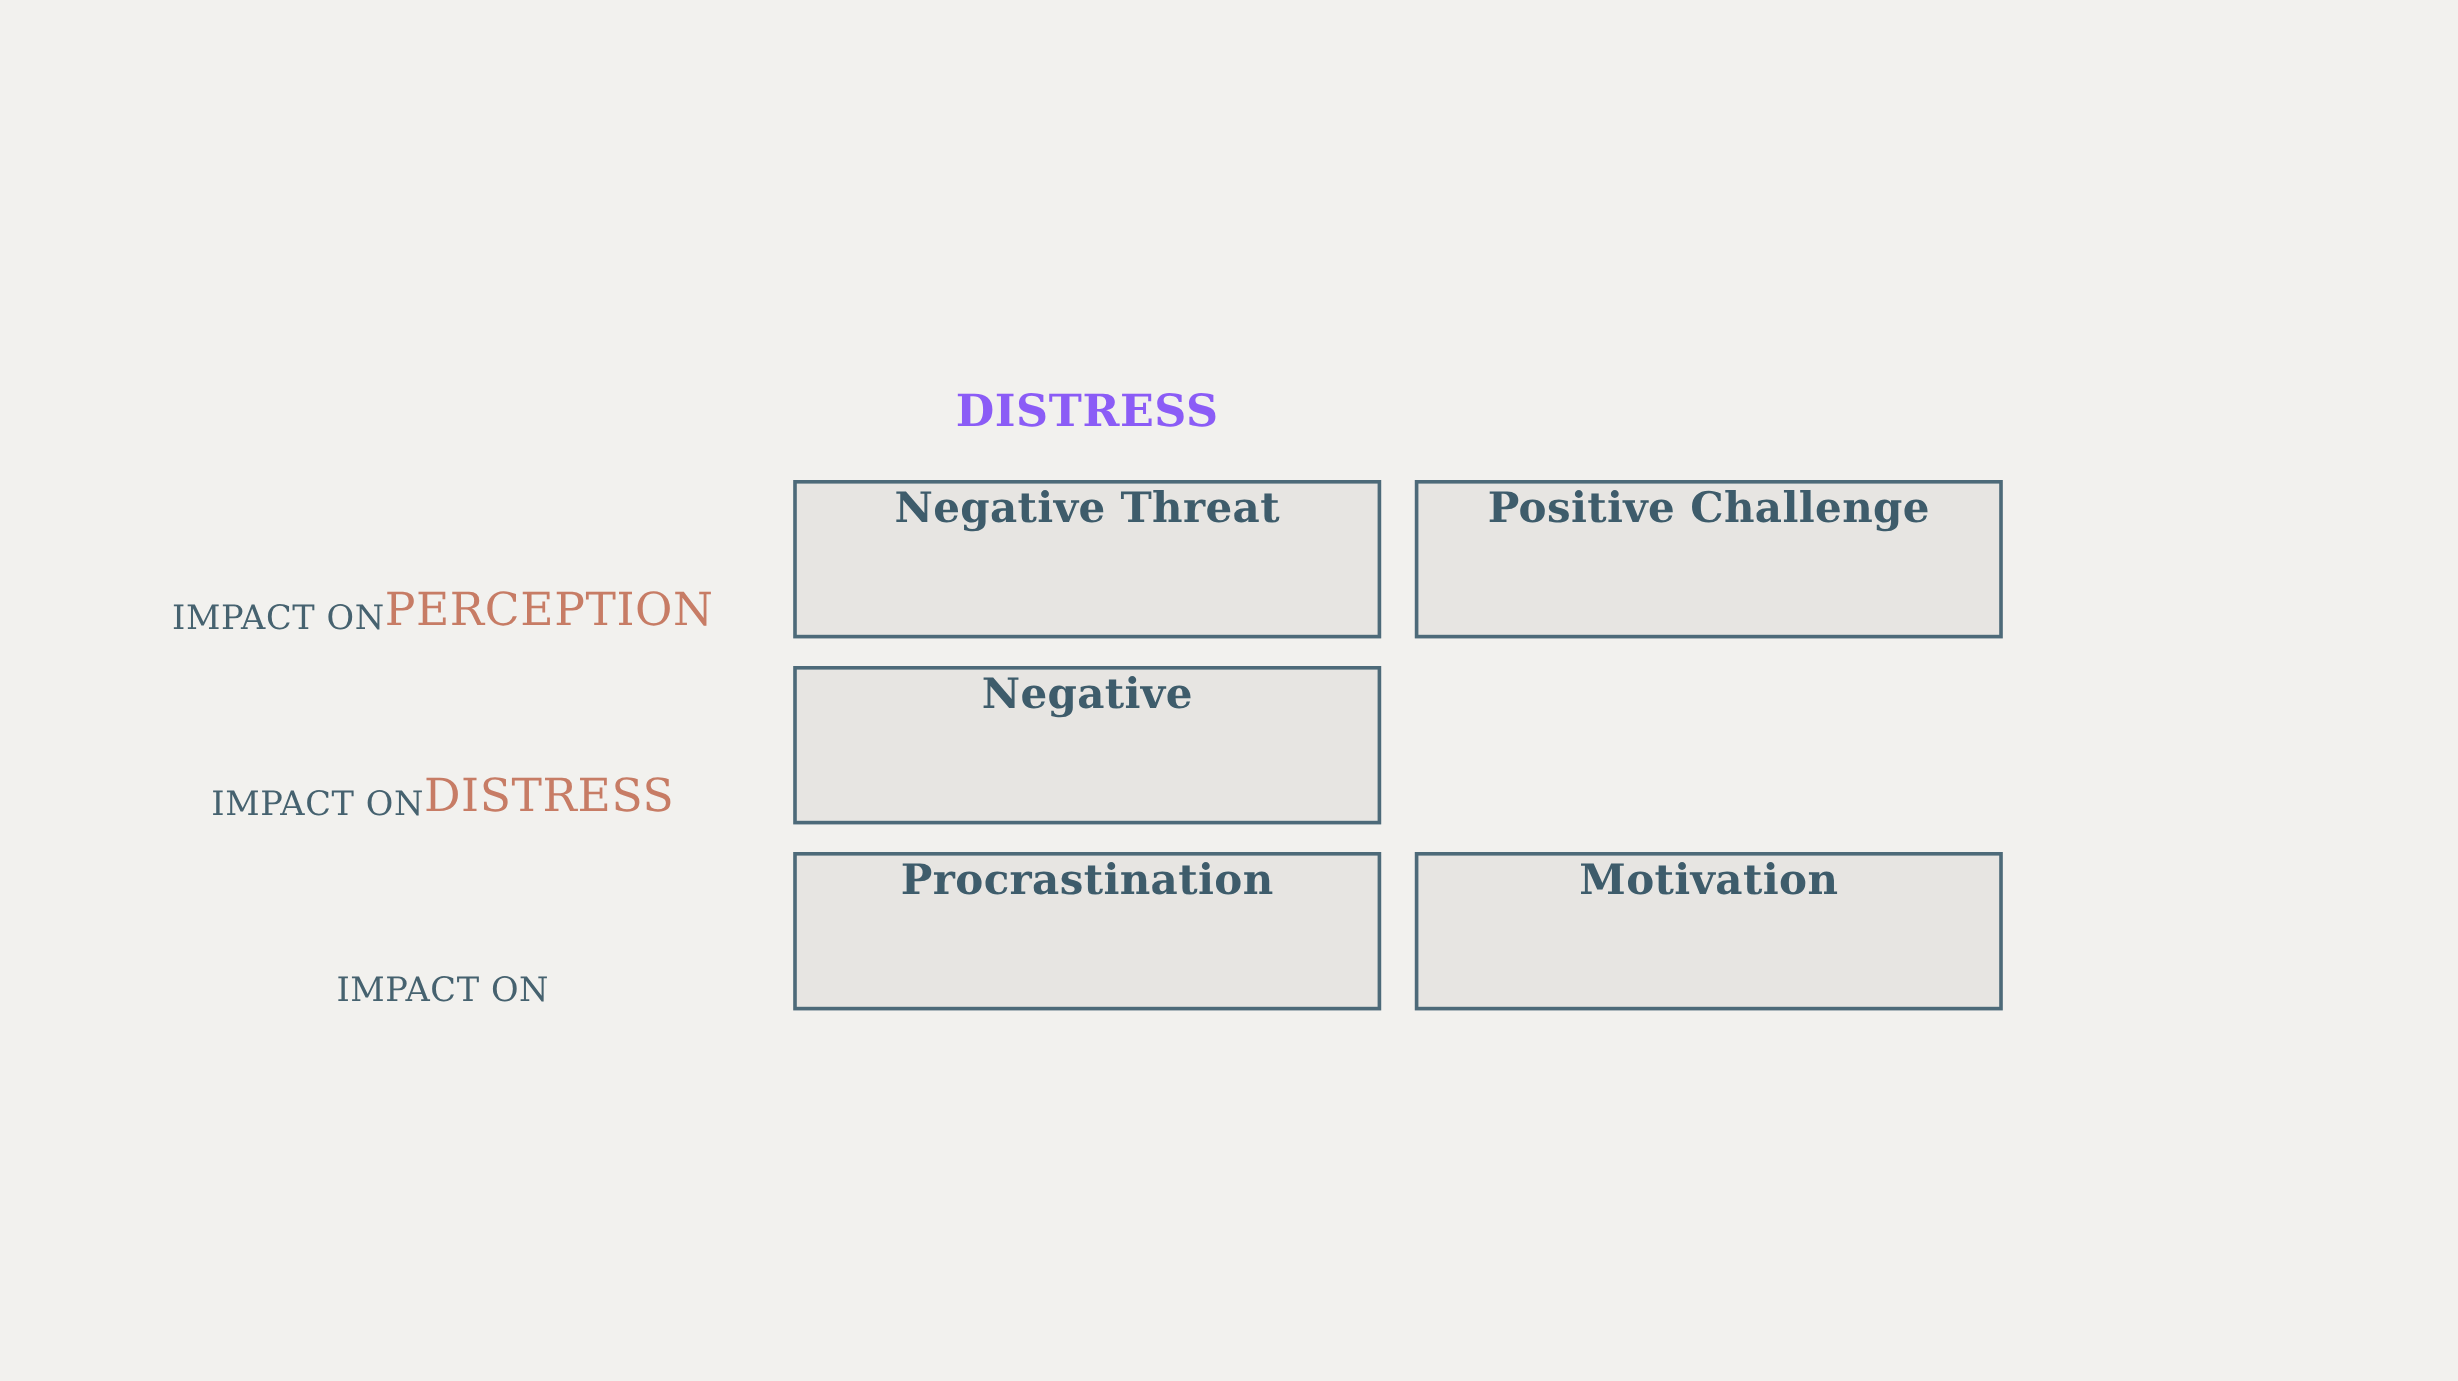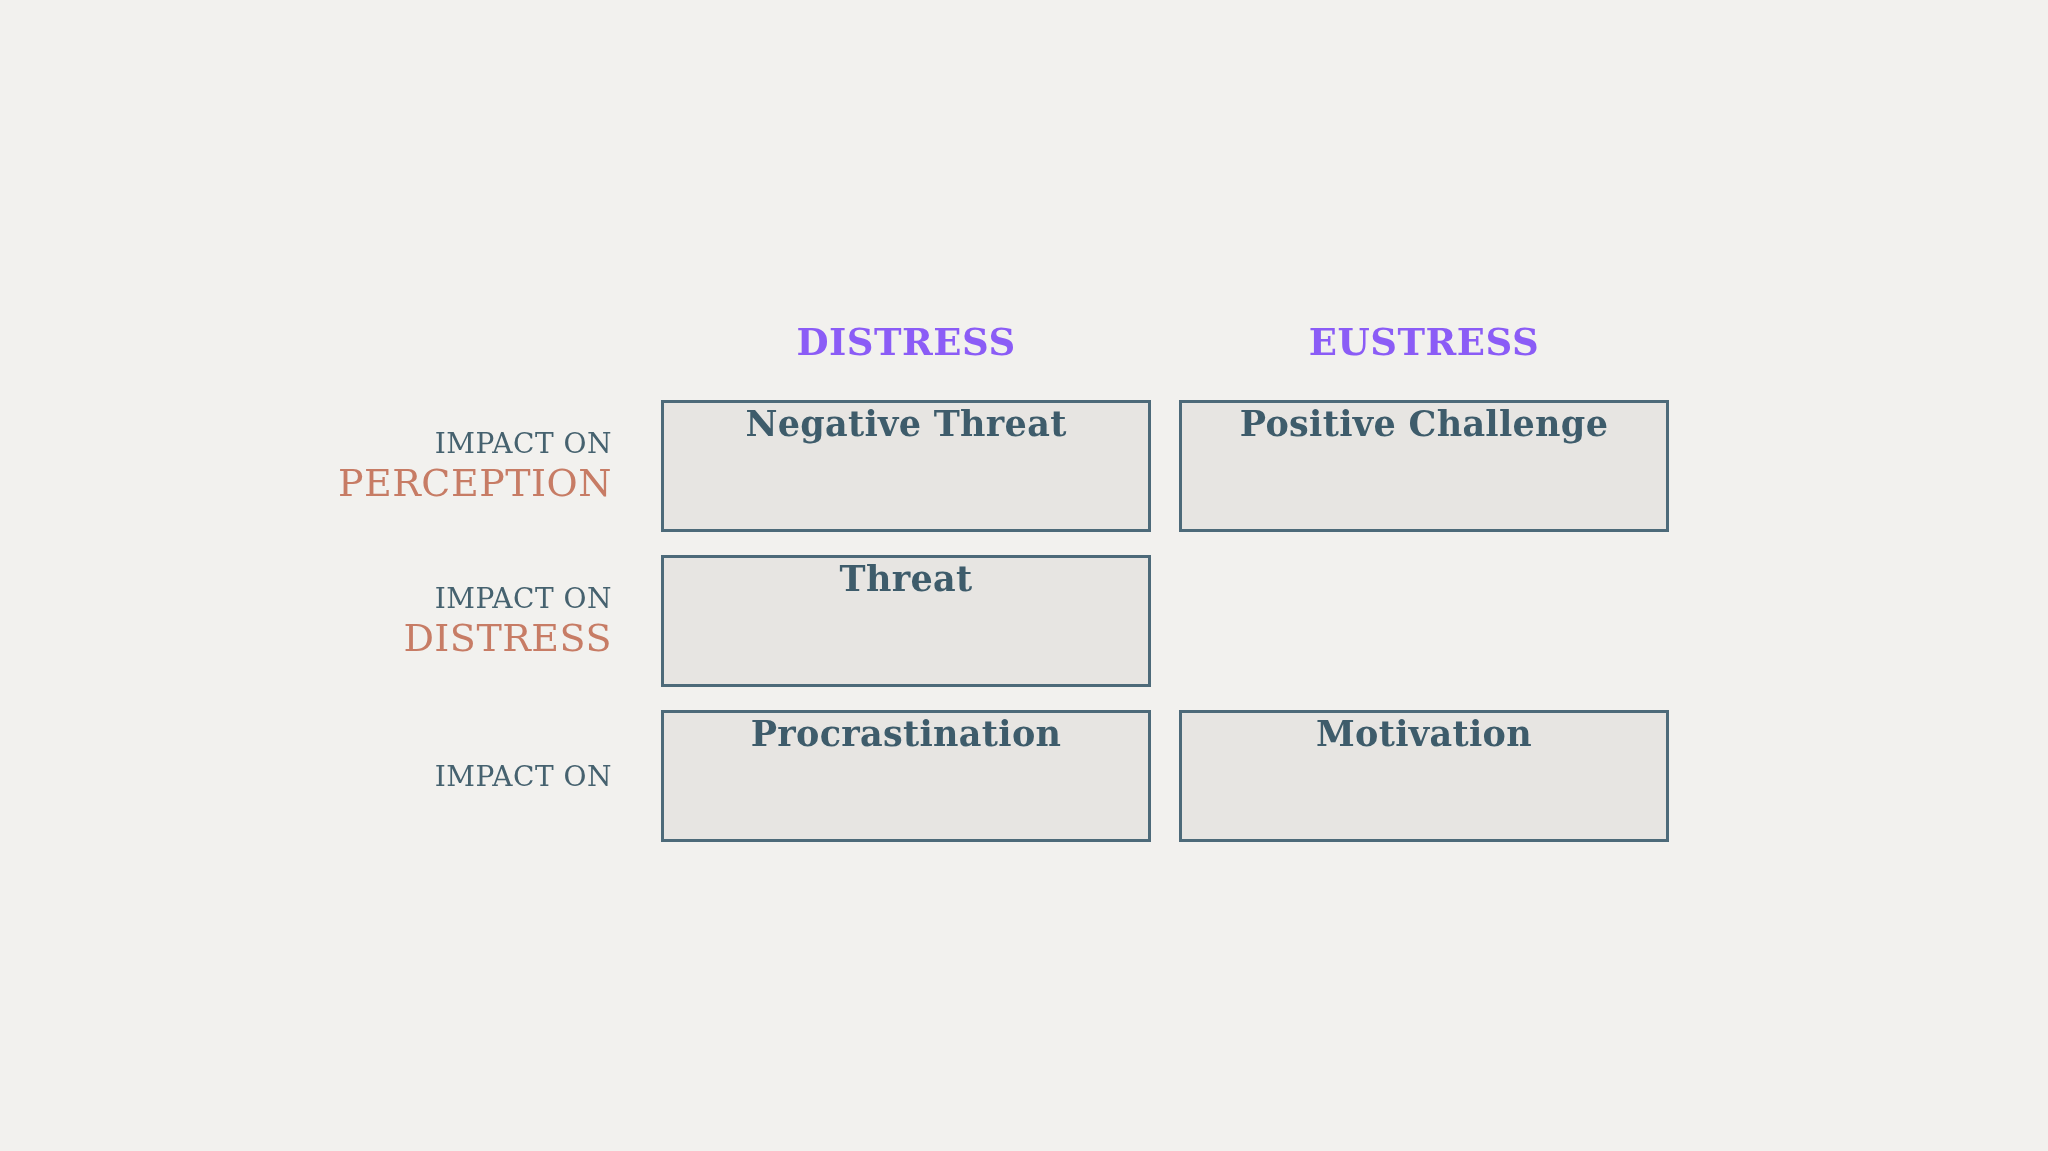--- a/index.html
+++ b/index.html
@@ -23,25 +23,24 @@
     font-weight: bold;
     letter-spacing: 0.5px;
     color: #8b5cf6;
     line-height: 48px;
   }
   .col-header.col-1 { left: 661px; width: 490px; }
   .col-header.col-2 { left: 1179px; width: 490px; }
 
   .row-label {
     position: absolute;
-    left: 160px;
+    left: 143px;
     width: 452px;
     height: 132px;
     display: flex;
-    flex-direction: column;
     justify-content: center;
     align-items: flex-end;
     text-align: right;
   }
   .row-label .label-prefix {
     font-size: 28px;
     color: #46626f;
     letter-spacing: 0.5px;
     line-height: 1.25;
   }
@@ -74,39 +73,38 @@
   
   .box-col-0 { left: 661px; }
   .box-col-1 { left: 1179px; }
 </style>
 </head>
 <body>
 
 <div class="diagram">
 
   <div class="col-header col-1">DISTRESS</div>
-  <div class="col-header col-2">EUSTRESS</div>
 
   <div class="row-label row-0">
     <div class="label-prefix">IMPACT ON</div>
     <div class="label-accent">PERCEPTION</div>
   </div>
   <div class="cell-box row-0 box-col-0">
     <div class="cell-text">Negative Threat</div>
   </div>
   <div class="cell-box row-0 box-col-1">
     <div class="cell-text">Positive Challenge</div>
   </div>
 
   <div class="row-label row-1">
     <div class="label-prefix">IMPACT ON</div>
     <div class="label-accent">DISTRESS</div>
   </div>
   <div class="cell-box row-1 box-col-0">
-    <div class="cell-text">Threat</div>
+    <div class="cell-text">Negative</div>
   </div>
 
   <div class="row-label row-2">
     <div class="label-prefix">IMPACT ON</div>
   </div>
   <div class="cell-box row-2 box-col-0">
     <div class="cell-text">Procrastination</div>
   </div>
   <div class="cell-box row-2 box-col-1">
     <div class="cell-text">Motivation</div>

